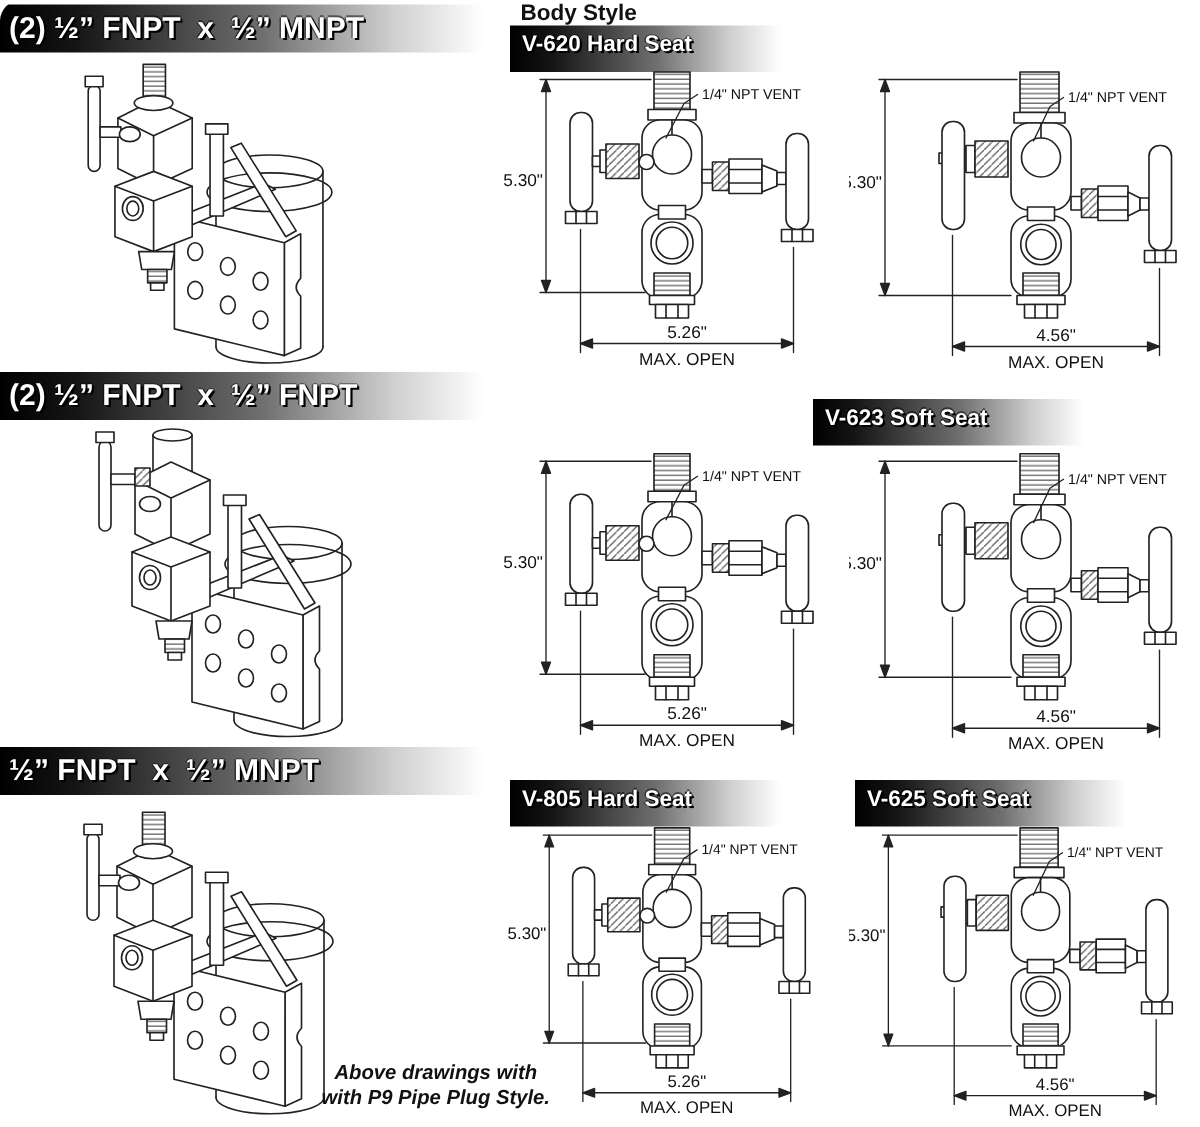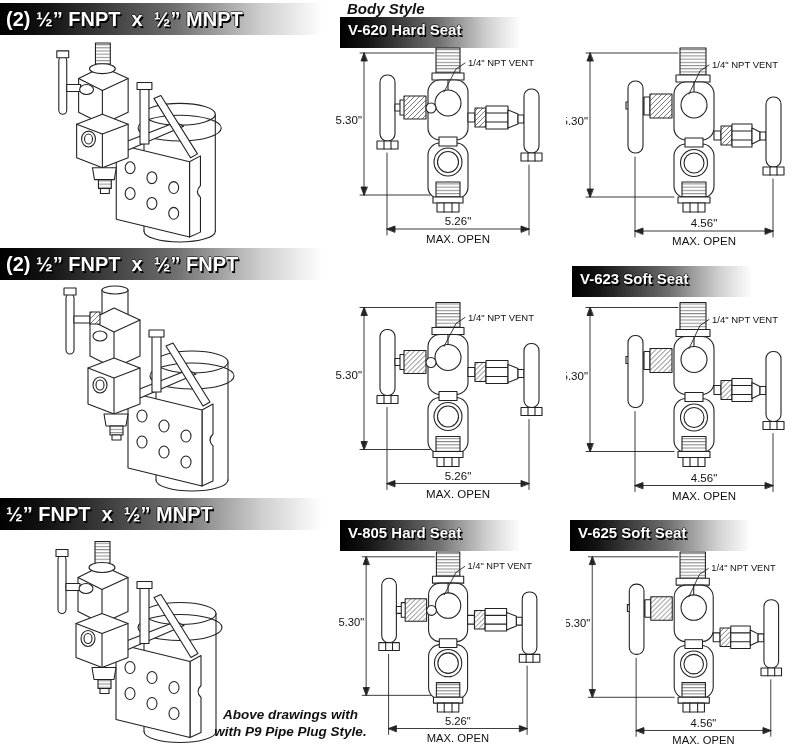--- a/index.html
+++ b/index.html
@@ -1,24 +1,24 @@
 <!DOCTYPE html>
 <html><head>
 <meta charset="utf-8">
 <style>
   html,body{margin:0;padding:0;background:#fff;}
   #page{position:relative;width:800px;height:751px;background:#ffffff;overflow:hidden;
-        font-family:"Liberation Sans",sans-serif;color:#111;}
+        font-family:"Liberation Sans",sans-serif;color:#111;border-radius:14px;}
   .grad-bar{position:absolute;left:0;
         background:linear-gradient(90deg,#000 0%,#151515 15%,#6f6f6f 52%,#cfcfcf 78%,#fff 96%);
         color:#fff;font-weight:bold;white-space:pre;
         text-shadow:1.5px 1.5px 0 #000,-1px 0 0 rgba(0,0,0,.5),0 -1px 0 rgba(0,0,0,.5),1px 0 0 rgba(0,0,0,.5);}
   .left-bar{width:336px;height:32px;line-height:32px;font-size:20px;padding-left:6px;box-sizing:border-box;}
   .model-bar{width:188px;height:31px;line-height:26px;font-size:15px;padding-left:8px;box-sizing:border-box;}
-  .body-style-title{position:absolute;left:347px;top:0px;font-size:15px;font-weight:bold;font-style:italic;text-align:center;}
+  .body-style-title{position:absolute;left:347px;top:0px;font-size:15px;font-weight:bold;text-align:center;}
   .note{position:absolute;left:183px;top:707px;width:215px;text-align:center;
         font-size:13.5px;font-weight:bold;font-style:italic;line-height:1.25;}
   svg{position:absolute;}
   svg text{font-family:"Liberation Sans",sans-serif;fill:#111;}
   .dimtxt{font-size:11.5px;}
   .venttxt{font-size:9.5px;}
 </style>
 </head>
 <body>
 
@@ -280,21 +280,21 @@
   </svg>
 
   <svg style="left:336px;top:298px" width="232" height="208" viewBox="0 0 232 205">
     <use href="#art-hard"></use>
     <text class="dimtxt" x="26" y="79" text-anchor="end">5.30"</text>
     <text class="venttxt" x="132" y="21">1/4" NPT VENT</text>
     <text class="dimtxt" x="122" y="180" text-anchor="middle">5.26"</text>
     <text class="dimtxt" x="122" y="198" text-anchor="middle">MAX. OPEN</text>
   </svg>
 
-  <div class="grad-bar model-bar" style="left:572px;top:266px">V-623 Soft Seat</div>
+  <div class="grad-bar model-bar" style="left:542px;top:266px">V-623 Soft Seat</div>
   <svg style="left:566px;top:298px" width="232" height="208" viewBox="0 0 232 205">
     <use href="#art-soft"></use>
     <text class="dimtxt" x="22" y="80" text-anchor="end">5.30"</text>
     <text class="venttxt" x="146" y="23">1/4" NPT VENT</text>
     <text class="dimtxt" x="138" y="182" text-anchor="middle">4.56"</text>
     <text class="dimtxt" x="138" y="200" text-anchor="middle">MAX. OPEN</text>
   </svg>
 
   <div class="grad-bar model-bar" style="left:340px;top:520px">V-805 Hard Seat</div>
   <svg style="left:336px;top:549px" width="232" height="200" viewBox="0 0 232 205">

